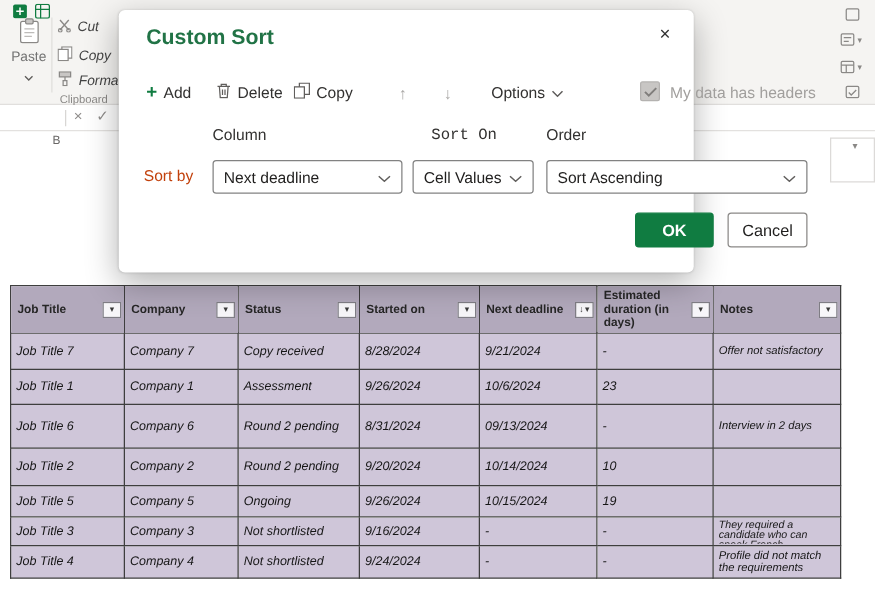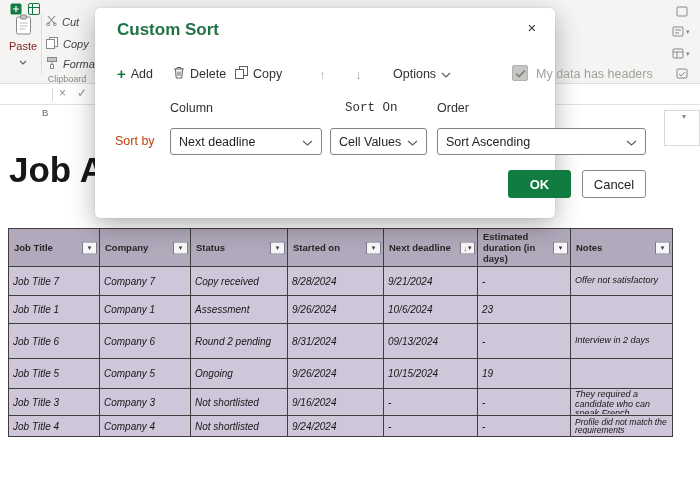--- a/index.html
+++ b/index.html
@@ -3,21 +3,21 @@
 <meta charset="utf-8">
 <style>
   * { margin:0; padding:0; box-sizing:border-box; }
   body { font-family:"Liberation Sans", sans-serif; }
   .canvas { position:relative; width:700px; height:492px; background:#fff; overflow:hidden; font-family:"Liberation Sans", sans-serif; }
 
   
   .ribbon { position:absolute; left:0; top:0; right:0; height:84px; background:#f5f4f2; border-bottom:1px solid #e1dfdd; }
   .qat-icon { position:absolute; top:3px; width:12px; height:12px; }
   .vsep { position:absolute; left:41px; top:14px; height:60px; border-left:1px solid #e0dedc; }
-  .paste-btn { position:absolute; left:6px; top:14px; width:34px; text-align:center; color:#7f1d1d; }
+  .paste-btn { position:absolute; left:6px; top:14px; width:34px; text-align:center; color:#737373; }
   .paste-btn .lbl { font-size:11px; margin-top:2px; }
   .paste-btn .chev { margin-top:1px; }
   .rb-item { position:absolute; left:46px; display:flex; align-items:center; gap:5px; font-size:11px; color:#444; white-space:nowrap;font-style:italic; }
   .rb-group-label { position:absolute; left:38px; top:74px; width:58px; text-align:center; font-size:9px; color:#8a8886; }
   .rt-icon { position:absolute; display:flex; align-items:center; gap:2px; color:#8a8886; font-size:7px; }
 
   
   .formula-bar { position:absolute; left:0; top:84px; right:0; height:21px; background:#fff; border-bottom:1px solid #e3e1df; }
   .fb-sep { position:absolute; left:52px; top:4px; height:13px; border-left:1px solid #d8d6d4; }
   .fb-glyph { position:absolute; top:2px; font-size:12px; color:#8f8d8b; background:none; border:none; font-family:inherit; }
@@ -173,21 +173,20 @@
   <div class="formula-bar">
     <div class="fb-sep"></div>
     <button class="fb-glyph" style="left:59px;">×</button>
     <button class="fb-glyph" style="left:77px;">✓</button>
   </div>
 
   <div class="col-letter">B</div>
   <div class="right-cellbox"></div>
   <div class="right-caret">▾</div>
 
-  <div class="sheet-title">Job A</div>
 
   <table class="sheet-table">
     <colgroup>
         <col>
         <col>
         <col>
         <col>
         <col>
         <col>
         <col>
@@ -250,20 +249,31 @@
       </tr>
       <tr>
         <td>Job Title 6</td>
         <td>Company 6</td>
         <td class="st-pend">Round 2 pending</td>
         <td>8/31/2024</td>
         <td>09/13/2024</td>
         <td>-</td>
         <td class="notes-cell">
             <div class="notes-inner">Interview in 2 days</div>
+          </td>
+      </tr>
+      <tr>
+        <td>Job Title 2</td>
+        <td>Company 2</td>
+        <td class="st-pend">Round 2 pending</td>
+        <td>9/20/2024</td>
+        <td>10/14/2024</td>
+        <td>10</td>
+        <td class="notes-cell">
+            <div class="notes-inner"></div>
           </td>
       </tr>
       <tr>
         <td>Job Title 5</td>
         <td>Company 5</td>
         <td class="st-ongoing">Ongoing</td>
         <td>9/26/2024</td>
         <td>10/15/2024</td>
         <td>19</td>
         <td class="notes-cell">

